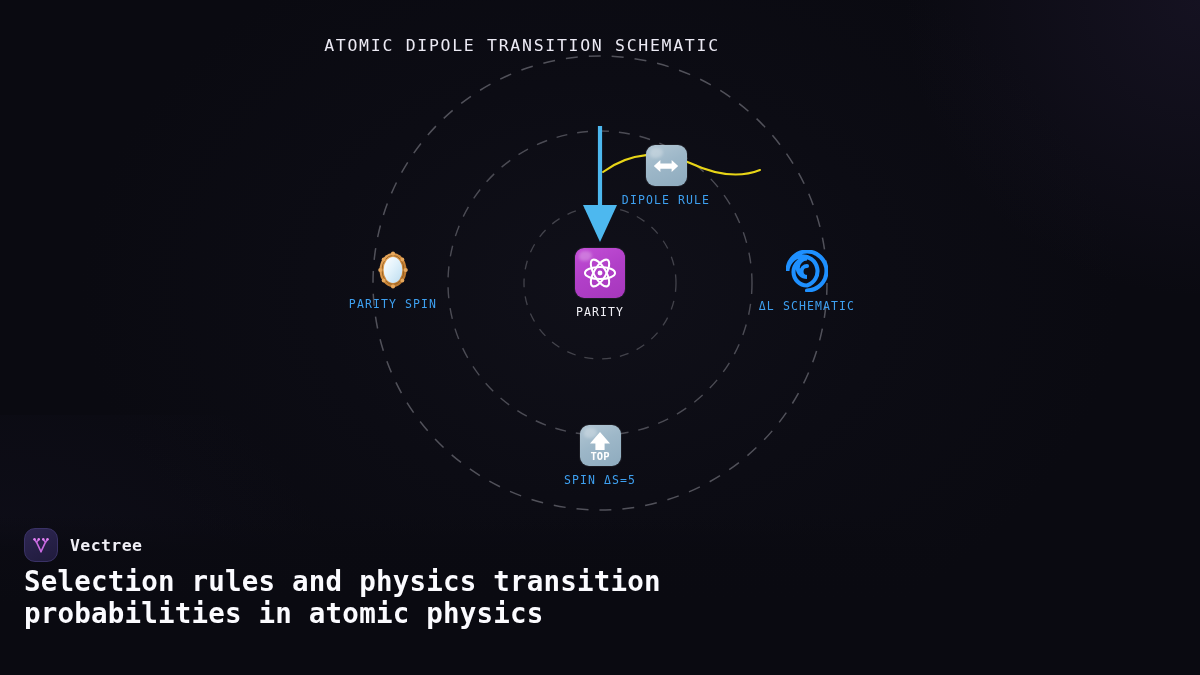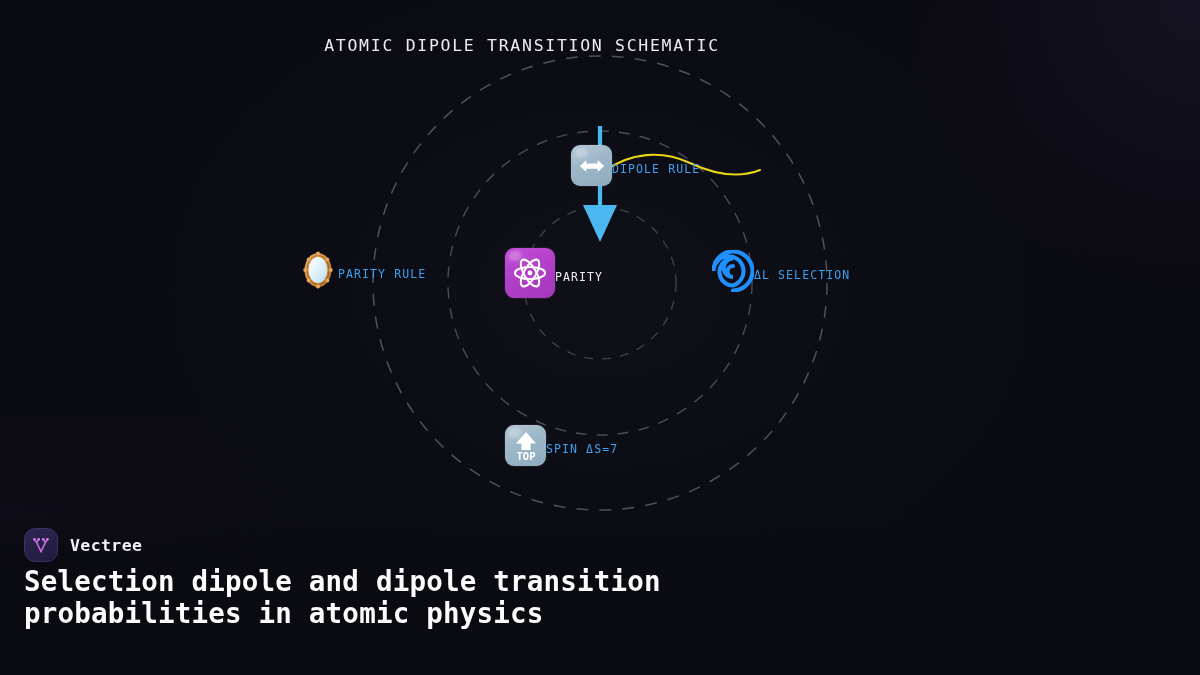--- a/index.html
+++ b/index.html
@@ -61,24 +61,25 @@
     left: 0; top: 0;
     width: 1200px; height: 675px;
     z-index: 1;
   }
 
   
   .node {
     position: absolute;
     z-index: 5;
     display: flex;
-    flex-direction: row;
+    flex-direction: column;
     align-items: center;
     width: 190px;
     margin-left: -95px;
+    justify-content: flex-end;
   }
   .node-label {
     margin-top: 7px;
     font-size: 11.5px;
     letter-spacing: 1.1px;
     white-space: nowrap;
     text-align: center;
   }
   .node-label.center { color: #f1f0f6; font-size: 11.5px; }
   .node-label.sat    { color: #3ea0f0; }
@@ -254,46 +255,46 @@
             <circle cx="19" cy="36.4" r="2.1"></circle>
           <circle cx="6.3" cy="20" r="2.1"></circle>
             <circle cx="31.7" cy="20" r="2.1"></circle>
           <circle cx="9.6" cy="9.5" r="1.9"></circle>
             <circle cx="28.4" cy="9.5" r="1.9"></circle>
           <circle cx="9.6" cy="30.5" r="1.9"></circle>
             <circle cx="28.4" cy="30.5" r="1.9"></circle>
         </g>
       </svg>
     </div>
-    <div class="node-label sat">PARITY RULE</div>
+    <div class="node-label sat">PARITY SPIN</div>
   </div>
 
   <div class="node" id="node-deltal">
     <div style="width:42px;height:42px;display:flex;align-items:center;justify-content:center;">
       <svg width="42" height="42" viewBox="0 0 42 42" xmlns="http://www.w3.org/2000/svg">
         <path d="M21 40.5
                  A19.5 19.5 0 1 0 1.5 21
                  A15 15 0 1 1 21 35.5
                  A11 11 0 1 1 21 8.5
                  A7.2 7.2 0 1 0 21 27
                  A3.2 3.2 0 1 1 21 16" fill="none" stroke="#1e90ff" stroke-width="4.1" stroke-linecap="round"></path>
       </svg>
     </div>
-    <div class="node-label sat">ΔL SELECTION</div>
+    <div class="node-label sat">ΔL SCHEMATIC</div>
   </div>
 
   <div class="node" id="node-spin">
     <div class="tile tile-steel">
       <div class="gloss"></div>
       <svg width="36" height="36" viewBox="0 0 36 36" xmlns="http://www.w3.org/2000/svg">
         <path d="M18 4 L28 15.5 L22.6 15.5 L22.6 22 L13.4 22 L13.4 15.5 L8 15.5 Z" fill="#ffffff"></path>
         <text x="18" y="32.2" font-family="DejaVu Sans Mono, monospace" font-size="10.5" font-weight="700" fill="#ffffff" text-anchor="middle">TOP</text>
       </svg>
     </div>
-    <div class="node-label sat">SPIN ΔS=7</div>
+    <div class="node-label sat">SPIN ΔS=5</div>
   </div>
 
   <div class="footer">
 
     <div class="brand-row">
       <div class="brand-logo">
         <svg width="20" height="20" viewBox="0 0 24 24" xmlns="http://www.w3.org/2000/svg">
           <g stroke="#c86ae0" stroke-width="1.9" stroke-linecap="round" fill="none">
             <path d="M12 20 L6.6 8.5"></path>
             <path d="M12 20 L17.4 8.5"></path>
@@ -306,17 +307,17 @@
             <circle cx="4.2" cy="5.0" r="1.5"></circle>
             <circle cx="9.3" cy="5.0" r="1.5"></circle>
             <circle cx="14.7" cy="5.0" r="1.5"></circle>
             <circle cx="19.8" cy="5.0" r="1.5"></circle>
           </g>
         </svg>
       </div>
       <div class="brand-name">Vectree</div>
     </div>
 
-    <div class="headline">Selection dipole and dipole transition probabilities in atomic physics</div>
+    <div class="headline">Selection rules and physics transition probabilities in atomic physics</div>
 
   </div>
 
 </div>
 
 </body></html>

